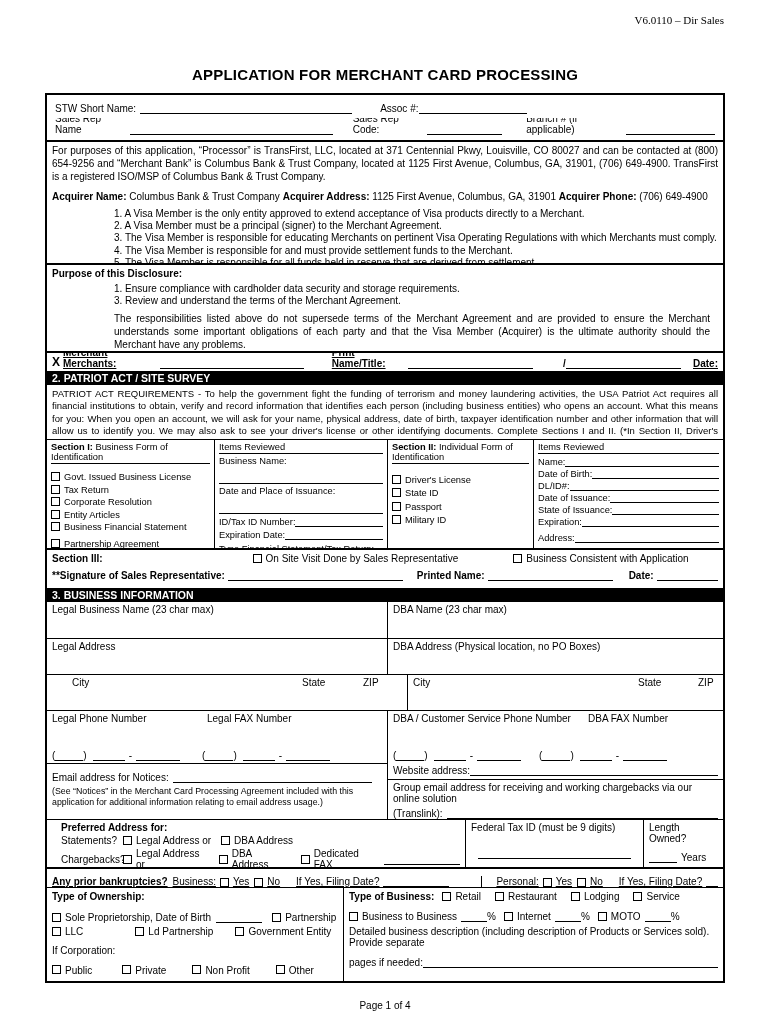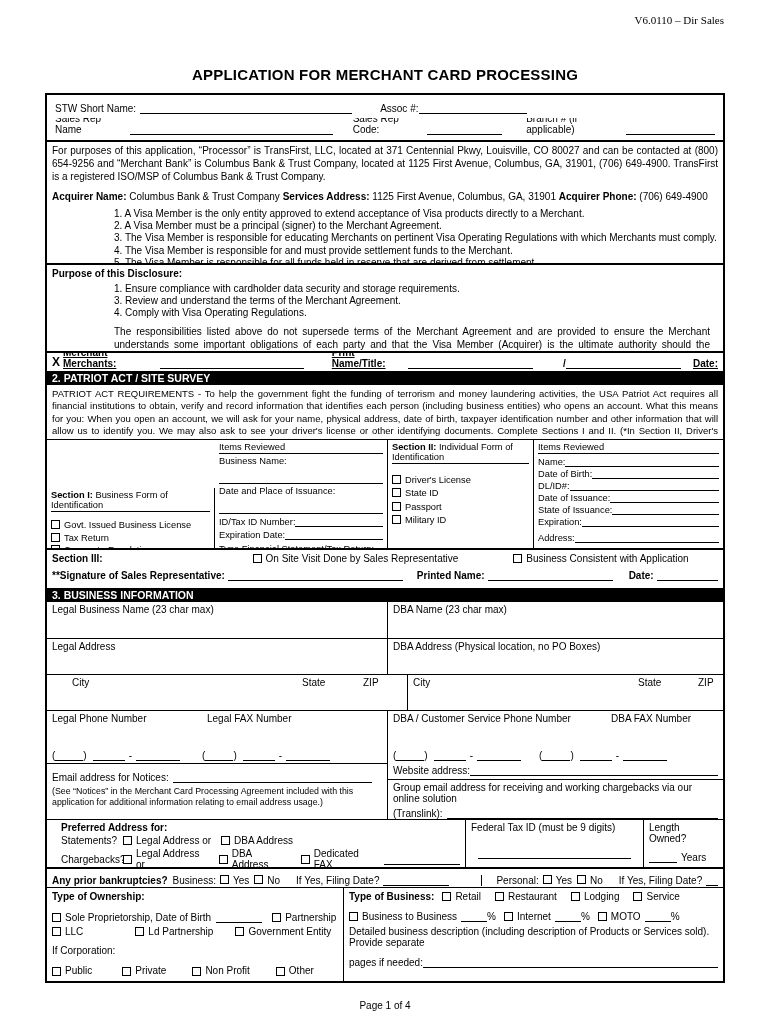--- a/index.html
+++ b/index.html
@@ -50,40 +50,39 @@
       <span class="ln" style="width:95px; margin-left:3px;"></span>
     </div>
 
     <div class="row jp" style="height:45px; padding:2px 5px;">For purposes of this application, “Processor” is TransFirst, LLC, located at 371 Centennial Pkwy, Louisville, CO  80027 and can be contacted at (800) 654-9256 and “Merchant Bank” is Columbus Bank &amp; Trust Company, located at 1125 First Avenue, Columbus, GA, 31901, (706) 649-4900. TransFirst is a registered ISO/MSP of Columbus Bank &amp; Trust Company.</div>
 
 
     <div class="row" style="height:78px; padding:4px 5px 0 5px; border-bottom:2px solid #000;">
       <div>
         <span class="b">Acquirer Name:</span>
         <span>Columbus Bank &amp; Trust Company</span>
-        <span class="b">Services Address:</span>
+        <span class="b">Acquirer Address:</span>
         <span>1125 First Avenue, Columbus, GA, 31901</span>
         <span class="b">Acquirer Phone:</span>
         <span>(706) 649-4900</span>
       </div>
       <div style="margin:6px 0 0 62px; line-height:1.22;">
         <div>1. A Visa Member is the only entity approved to extend acceptance of Visa products directly to a Merchant.</div>
         <div>2. A Visa Member must be a principal (signer) to the Merchant Agreement.</div>
         <div>3. The Visa Member is responsible for educating Merchants on pertinent Visa Operating Regulations with which Merchants must comply.</div>
         <div>4. The Visa Member is responsible for and must provide settlement funds to the Merchant.</div>
         <div>5. The Visa Member is responsible for all funds held in reserve that are derived from settlement.</div>
       </div>
     </div>
 
     <div class="row" style="height:88px; padding:3px 5px 0 5px; border-bottom:2px solid #000;">
       <div class="b">Purpose of this Disclosure:</div>
       <div style="margin:4px 0 0 62px; line-height:1.22;">
         <div>1. Ensure compliance with cardholder data security and storage requirements.</div>
         <div>3. Review and understand the terms of the Merchant Agreement.</div>
-        <div>4. Comply with Visa Operating Regulations.</div>
       </div>
       <div class="jp" style="margin:5px 8px 0 62px;">The responsibilities listed above do not supersede terms of the Merchant Agreement and are provided to ensure the Merchant understands some important obligations of each party and that the Visa Member (Acquirer) is the ultimate authority should the Merchant have any problems.</div>
     </div>
 
     <div class="row flex" style="height:18px; padding:0 5px 2px 5px;">
       <span class="b" style="font-size:12px;">X</span>
       <span class="b u" style="margin-left:3px;">Merchant Merchants:</span>
       <span class="ln" style="width:150px;"></span>
       <span class="b u" style="margin-left:28px;">Print Name/Title:</span>
       <span class="ln" style="width:130px;"></span>
@@ -92,21 +91,21 @@
       <span class="b u" style="margin-left:12px;">Date:</span>
       <span class="ln" style="flex:1;"></span>
     </div>
 
     <div class="bar">2. PATRIOT ACT / SITE SURVEY</div>
 
     <div class="row jp" style="height:55px; padding:3px 5px; font-size:9.5px; border-bottom:1px solid #000;">PATRIOT ACT REQUIREMENTS - To help the government fight the funding of terrorism and money laundering activities, the USA Patriot Act requires all financial institutions to obtain, verify and record information that identifies each person (including business entities) who opens an account. What this means for you: When you open an account, we will ask for your name, physical address, date of birth, taxpayer identification number and other information that will allow us to identify you. We may also ask to see your driver's license or other identifying documents.   Complete Sections I and II.  (*In Section II, Driver's License required – use other ID only if no Drivers License issued.)</div>
 
     <div class="row" style="height:108px; display:grid; grid-template-columns:168px 173px 146px 1fr; font-size:9.3px;">
 
-      <div class="cell vline-r" style="padding:2px 4px;margin-top:48px;">
+      <div class="cell vline-r" style="padding:2px 4px;">
         <div style="border-bottom:1px solid #000; padding-bottom:1px;">
           <span class="b">Section I:</span>
           <span>Business Form of Identification</span>
         </div>
         <div style="margin-top:7px; line-height:1.35;">
           <div><span class="cb"></span><span>Govt. Issued Business License</span></div>
           <div><span class="cb"></span><span>Tax Return</span></div>
           <div><span class="cb"></span><span>Corporate Resolution</span></div>
           <div><span class="cb"></span><span>Entity Articles</span></div>
           <div><span class="cb"></span><span>Business Financial Statement</span></div>
@@ -239,21 +238,21 @@
           <span style="margin-left:22px;">(</span>
             <span class="ln" style="width:28px;"></span>
             <span>)</span>
           <span class="ln" style="width:32px; margin-left:6px;"></span>
             <span style="margin:0 4px;">-</span>
             <span class="ln" style="width:44px;"></span>
         </div>
       </div>
       <div class="cell" style="flex:1; padding:2px 5px; position:relative;">
         <span>DBA / Customer Service Phone Number</span>
-        <span class="abs" style="left:223px; top:2px;">DBA FAX Number</span>
+        <span class="abs" style="left:200px; top:2px;">DBA FAX Number</span>
         <div class="flex" style="margin-top:26px;">
           <span>(</span>
             <span class="ln" style="width:28px;"></span>
             <span>)</span>
           <span class="ln" style="width:32px; margin-left:6px;"></span>
             <span style="margin:0 4px;">-</span>
             <span class="ln" style="width:44px;"></span>
           <span style="margin-left:18px;">(</span>
             <span class="ln" style="width:28px;"></span>
             <span>)</span>
@@ -317,21 +316,21 @@
             <span class="ln" style="width:28px; margin-right:4px;"></span>
             <span>Years</span>
           </div>
         <div class="flex" style="margin-top:7px;">
             <span class="ln" style="width:28px; margin-right:4px;"></span>
             <span>Months</span>
           </div>
       </div>
     </div>
 
-    <div class="row flex" style="height:20px; border-top:2px solid #000; padding:6px 5px 0 5px; align-items:flex-start;">
+    <div class="row flex" style="height:20px; border-top:2px solid #000; padding:6px 5px 0 5px; align-items:flex-end;text-decoration:underline;">
       <span class="b">Any prior bankruptcies?</span>
       <span style="margin-left:5px;">Business:</span>
       <span class="cb" style="margin-left:4px;"></span>
         <span>Yes</span>
       <span class="cb" style="margin-left:5px;"></span>
         <span>No</span>
       <span style="margin-left:16px;">If Yes, Filing Date?</span>
       <span class="ln" style="width:66px; margin-left:4px;"></span>
       <span style="margin-left:32px; border-left:1px solid #000; padding-left:14px;">Personal:</span>
       <span class="cb" style="margin-left:4px;"></span>
@@ -354,21 +353,21 @@
         </div>
         <div class="flex" style="margin-top:3px; align-items:center;">
           <span class="cb"></span>
             <span>LLC</span>
           <span class="cb" style="margin-left:52px;"></span>
             <span>Ld Partnership</span>
           <span class="cb" style="margin-left:22px;"></span>
             <span>Government Entity</span>
         </div>
         <div style="margin-top:8px;">If Corporation:</div>
-        <div class="flex" style="margin-top:9px; align-items:flex-end;">
+        <div class="flex" style="margin-top:9px; align-items:flex-start;">
           <span class="cb"></span>
             <span>Public</span>
           <span class="cb" style="margin-left:30px;"></span>
             <span>Private</span>
           <span class="cb" style="margin-left:26px;"></span>
             <span>Non Profit</span>
           <span class="cb" style="margin-left:26px;"></span>
             <span>Other</span>
         </div>
       </div>

